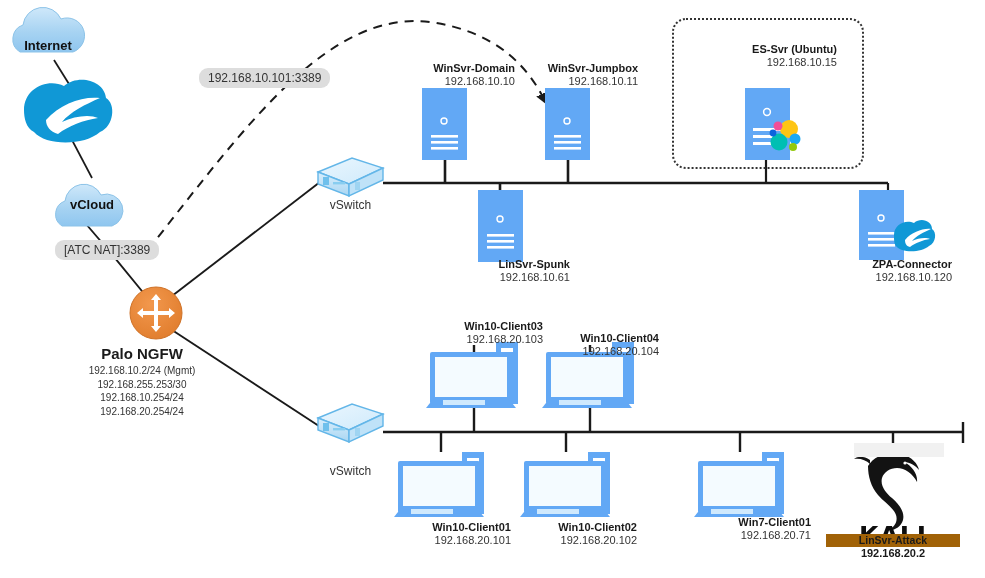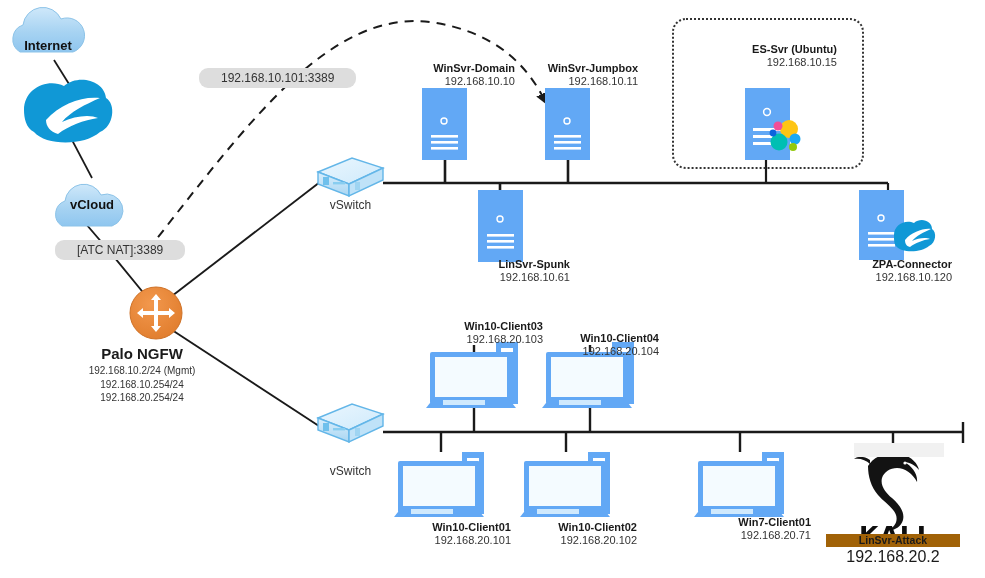--- a/index.html
+++ b/index.html
@@ -5,30 +5,30 @@
   html,body{margin:0;padding:0;background:#fff;}
   body{width:985px;height:578px;position:relative;overflow:hidden;
        font-family:"Liberation Sans", sans-serif;color:#333;}
   #canvas{position:absolute;left:0;top:0;width:985px;height:578px;}
   .lbl{position:absolute;text-align:right;line-height:1.18;white-space:nowrap;}
   .lbl .t{font-weight:bold;font-size:11px;color:#1a1a1a;}
   .lbl .ip{font-size:11px;color:#333;}
   .cloud-text{position:absolute;font-weight:bold;font-size:13px;color:#111;
               text-align:center;white-space:nowrap;}
   .pill{position:absolute;background:#dddddd;border-radius:9px;
-        font-size:12px;color:#333;padding:3px 22px;white-space:nowrap;}
+        font-size:12px;color:#333;padding:3px 9px;white-space:nowrap;}
   .ngfw-lbl{position:absolute;text-align:center;white-space:nowrap;line-height:1.35;}
   .ngfw-lbl .nm{font-weight:bold;font-size:15px;color:#1a1a1a;}
   .ngfw-lbl .ip{font-size:10px;color:#333;}
   .sw-lbl{position:absolute;text-align:center;white-space:nowrap;line-height:1.25;}
   .sw-lbl .nm{font-weight:bold;font-size:12.5px;color:#333;}
   .sw-lbl .sub{font-size:12px;color:#333;}
   .kali-lbl{position:absolute;text-align:center;white-space:nowrap;line-height:1.2;}
   .kali-lbl .t{font-weight:bold;font-size:10.5px;color:#1a1a1a;background:#a16207;}
-  .kali-lbl .ip{font-weight:normal;font-size:16px;color:#1a1a1a;}
+  .kali-lbl .ip{font-weight:bold;font-size:11px;color:#1a1a1a;}
   .kali-word{position:absolute;font-weight:bold;font-size:25px;letter-spacing:1px;
              color:#0d0d0d;text-align:center;white-space:nowrap;
              font-family:"DejaVu Sans", sans-serif;}
   .hl{position:absolute;background:#f1f1f1;}
   .dotbox{position:absolute;border:2px dotted #333;border-radius:14px;}
 </style>
 </head>
 <body>
 
 <svg id="canvas" viewBox="0 0 985 578" xmlns="http://www.w3.org/2000/svg">
@@ -238,20 +238,21 @@
 
 <div class="cloud-text" style="left:4px;top:38px;width:88px;">Internet</div>
 <div class="cloud-text" style="left:48px;top:197px;width:88px;">vCloud</div>
 
 <div class="pill" style="left:55px;top:240px;">[ATC NAT]:3389</div>
 <div class="pill" style="left:199px;top:68px;">192.168.10.101:3389</div>
 
 <div class="ngfw-lbl" style="left:11px;top:344px;width:262px;">
   <div class="nm">Palo NGFW</div>
   <div class="ip">192.168.10.2/24 (Mgmt)</div>
+  <div class="ip">192.168.255.253/30</div>
   <div class="ip">192.168.10.254/24</div>
   <div class="ip">192.168.20.254/24</div>
 </div>
 
 <div class="sw-lbl" style="left:273px;top:198px;width:155px;">
   <div class="sub">vSwitch</div>
 </div>
 <div class="sw-lbl" style="left:273px;top:464px;width:155px;">
   <div class="sub">vSwitch</div>
 </div>

